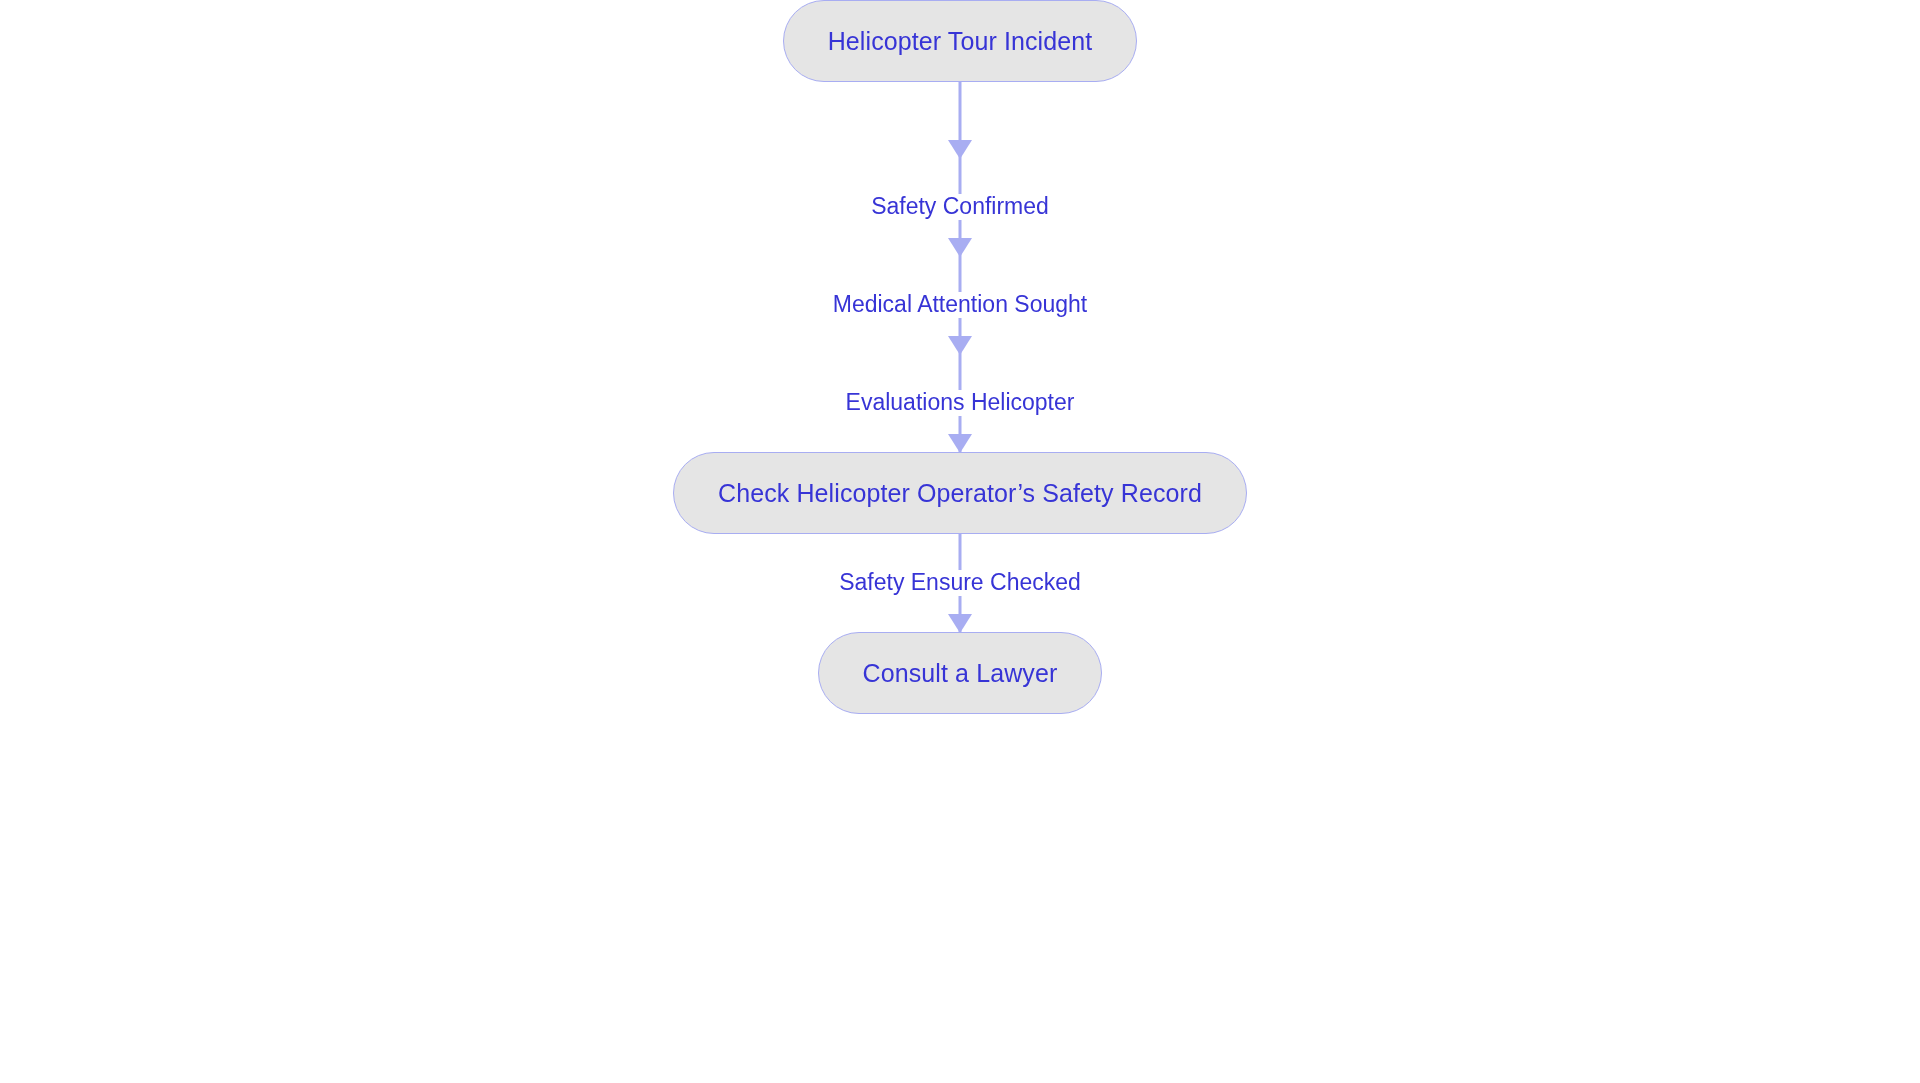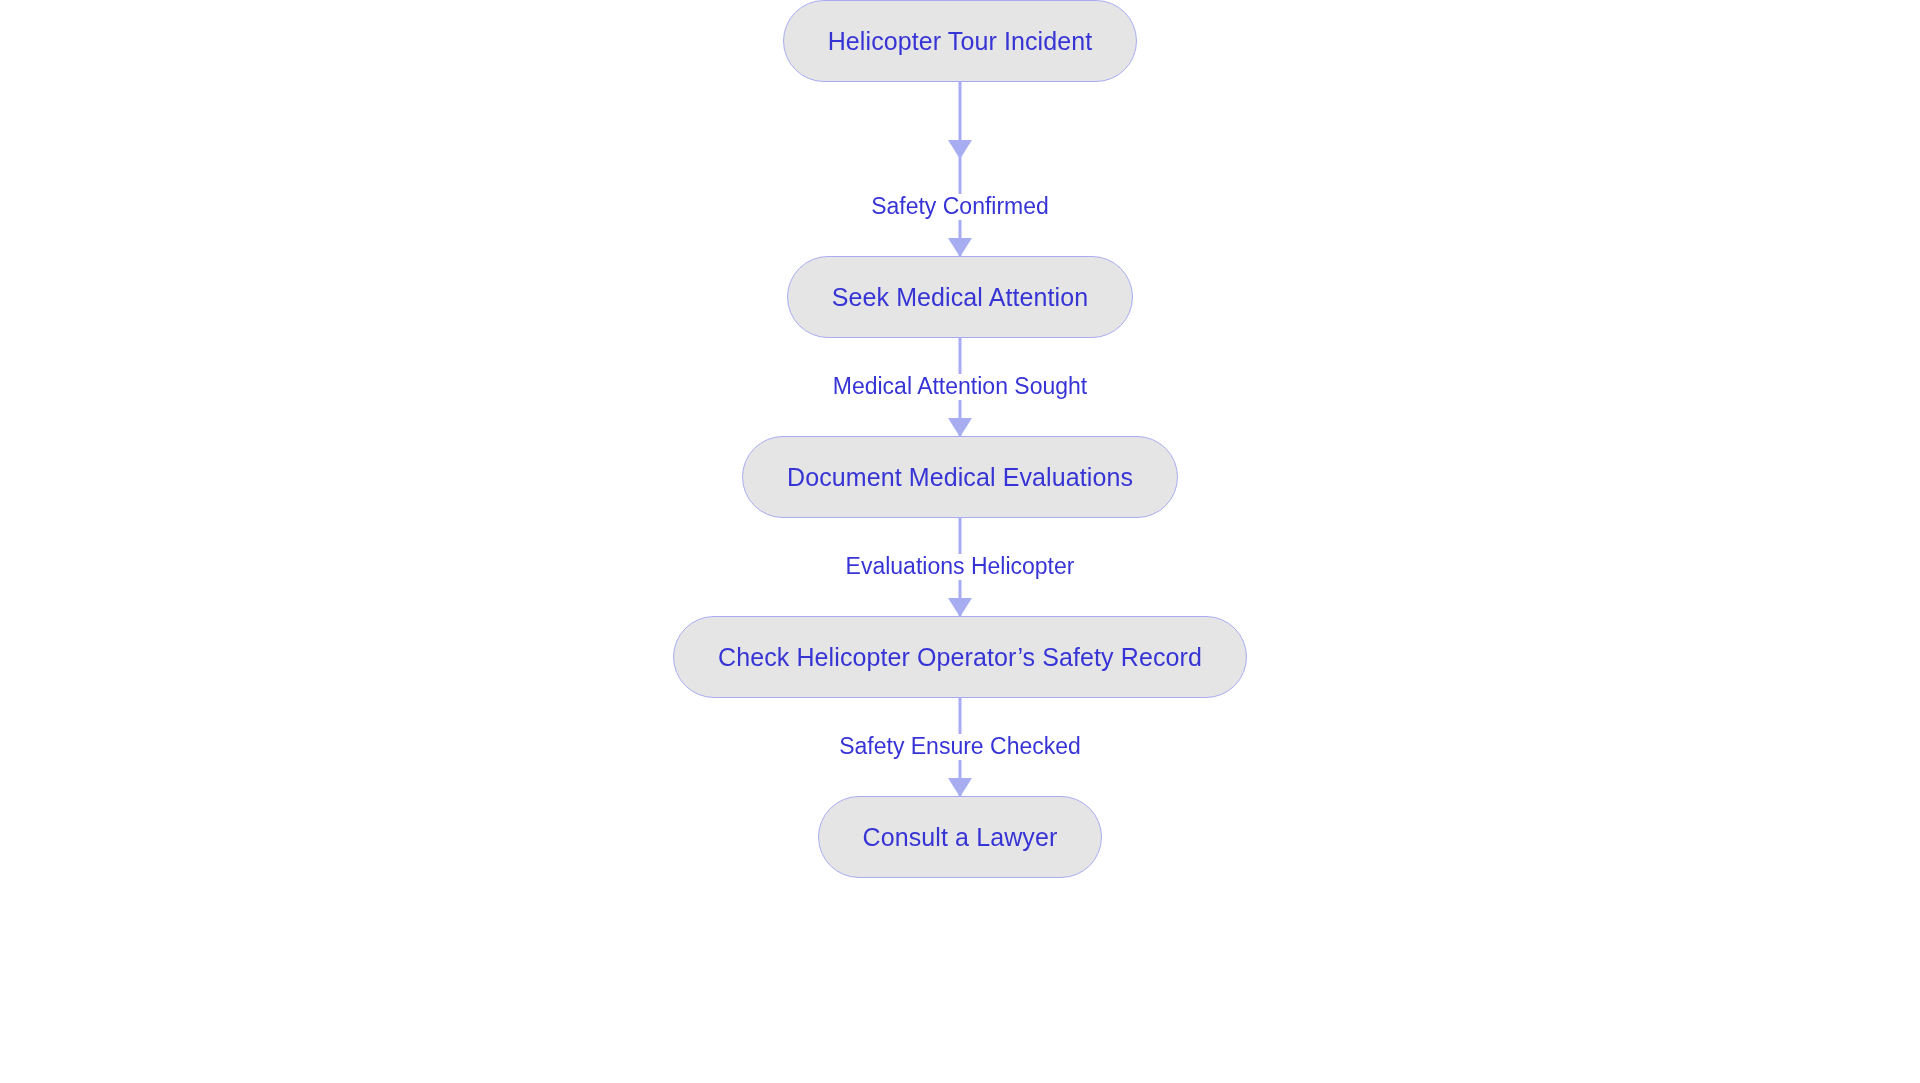--- a/index.html
+++ b/index.html
@@ -113,33 +113,27 @@
 
   </div>
 
 
   <div class="connector gap-tall">
     <div class="connector-line"></div>
     <div class="arrowhead"></div>
     <span class="edge-label">Safety Confirmed</span>
   </div>
 
-  <div class="node">
-    <span class="node-label">Seek Medical Attention</span>
-  </div>
 
   <div class="connector gap-tall">
     <div class="connector-line"></div>
     <div class="arrowhead"></div>
     <span class="edge-label">Medical Attention Sought</span>
   </div>
 
-  <div class="node">
-    <span class="node-label">Document Medical Evaluations</span>
-  </div>
 
   <div class="connector gap-tall">
     <div class="connector-line"></div>
     <div class="arrowhead"></div>
     <span class="edge-label">Evaluations Helicopter</span>
   </div>
 
   <div class="node">
     <span class="node-label">Check Helicopter Operator’s Safety Record</span>
   </div>

